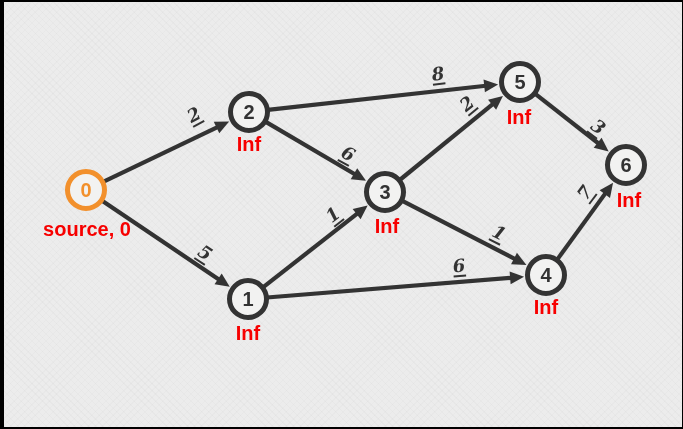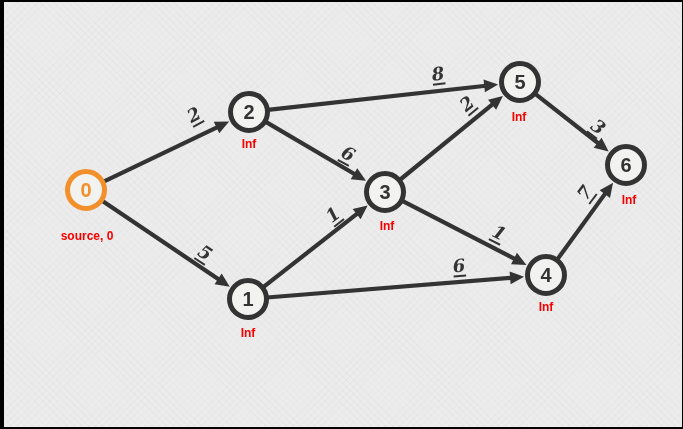--- a/index.html
+++ b/index.html
@@ -45,21 +45,21 @@
     font-weight: bold;
   }
   .node.source {
     border-color: var(--source, #f2902c);
     color: var(--source, #f2902c);
   }
   .status {
     position: absolute;
     transform: translate(-50%, -50%);
     color: var(--red, #f70000);
-    font-size: 12px;
+    font-size: 20px;
     font-weight: bold;
     white-space: nowrap;
   }
   .weight {
     position: absolute;
     color: var(--edge, #333);
     font-family: "DejaVu Serif", serif;
     font-style: italic;
     font-weight: bold;
     font-size: 18px;
@@ -123,21 +123,21 @@
       <div class="weight" style="left: 190px; top: 113px; transform: translate(-50%, -50%) rotate(-28deg);">2</div>
       <div class="weight" style="left: 201px; top: 251px; transform: translate(-50%, -50%) rotate(33deg);">5</div>
       <div class="weight" style="left: 434px; top: 72px; transform: translate(-50%, -50%) rotate(-7deg);">8</div>
       <div class="weight" style="left: 344px; top: 152px; transform: translate(-50%, -50%) rotate(28deg);">6</div>
       <div class="weight" style="left: 329px; top: 213px; transform: translate(-50%, -50%) rotate(-38deg);">1</div>
       <div class="weight" style="left: 455px; top: 264px; transform: translate(-50%, -50%) rotate(-5deg);">6</div>
       <div class="weight" style="left: 463px; top: 102px; transform: translate(-50%, -50%) rotate(-39deg);">2</div>
       <div class="weight" style="left: 495px; top: 231px; transform: translate(-50%, -50%) rotate(27deg);">1</div>
       <div class="weight" style="left: 594px; top: 125px; transform: translate(-50%, -50%) rotate(37deg);">3</div>
       <div class="weight" style="left: 581px; top: 191px; transform: translate(-50%, -50%) rotate(-53deg);">7</div>
-      <div class="status" style="left: 83px; top: 234px;">source, 0</div>
+      <div class="status" style="left: 83px; top: 227px;">source, 0</div>
       <div class="status" style="left: 244px; top: 331px;">Inf</div>
       <div class="status" style="left: 245px; top: 142px;">Inf</div>
       <div class="status" style="left: 383px; top: 224px;">Inf</div>
       <div class="status" style="left: 542px; top: 305px;">Inf</div>
       <div class="status" style="left: 515px; top: 115px;">Inf</div>
       <div class="status" style="left: 625px; top: 198px;">Inf</div>
     </div>
 </div>
 
 </body></html>

